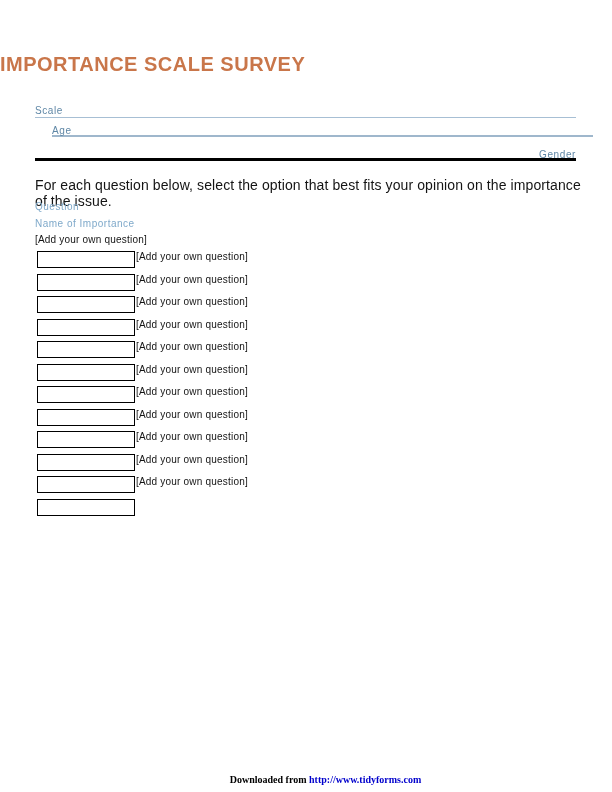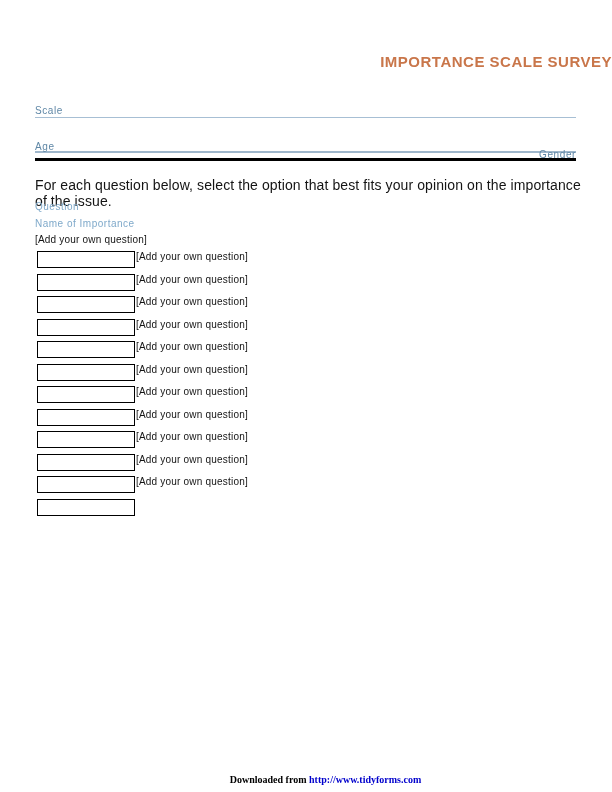--- a/index.html
+++ b/index.html
@@ -11,38 +11,38 @@
     background: #ffffff;
     font-family: "Liberation Sans", sans-serif;
     color: #141414;
     overflow: hidden;
   }
   .title {
     position: absolute;
     top: 53px;
     left: 0;
     width: 100%;
-    text-align: right;
-    font-size: 15px;
+    text-align: left;
+    font-size: 20px;
     font-weight: bold;
     color: #C9764A;
     letter-spacing: 0.5px;
   }
   .field {
     position: absolute;
     left: 35px;
     width: 541px;
   }
   .field-label {
     font-size: 10px;
     color: #5F87A6;
     letter-spacing: 0.6px;
   }
   .field-name   { top: 100px; height: 18px; border-bottom: 1px solid #A7BFD4; }
-  .field-age    { top: 136px; height: 17px; border-bottom: 2px solid #9FB7CC; }
+  .field-age    { top: 120px; height: 17px; border-bottom: 2px solid #9FB7CC; margin-left: 17px; }
   .field-gender { top: 144px; height: 17px; border-bottom: 3px solid #000000; text-align: right; }
   .instruction {
     position: absolute;
     top: 177px;
     left: 35px;
     width: 560px;
     font-size: 14px;
     letter-spacing: 0.1px;
   }
   .q-label, .scale-label {

